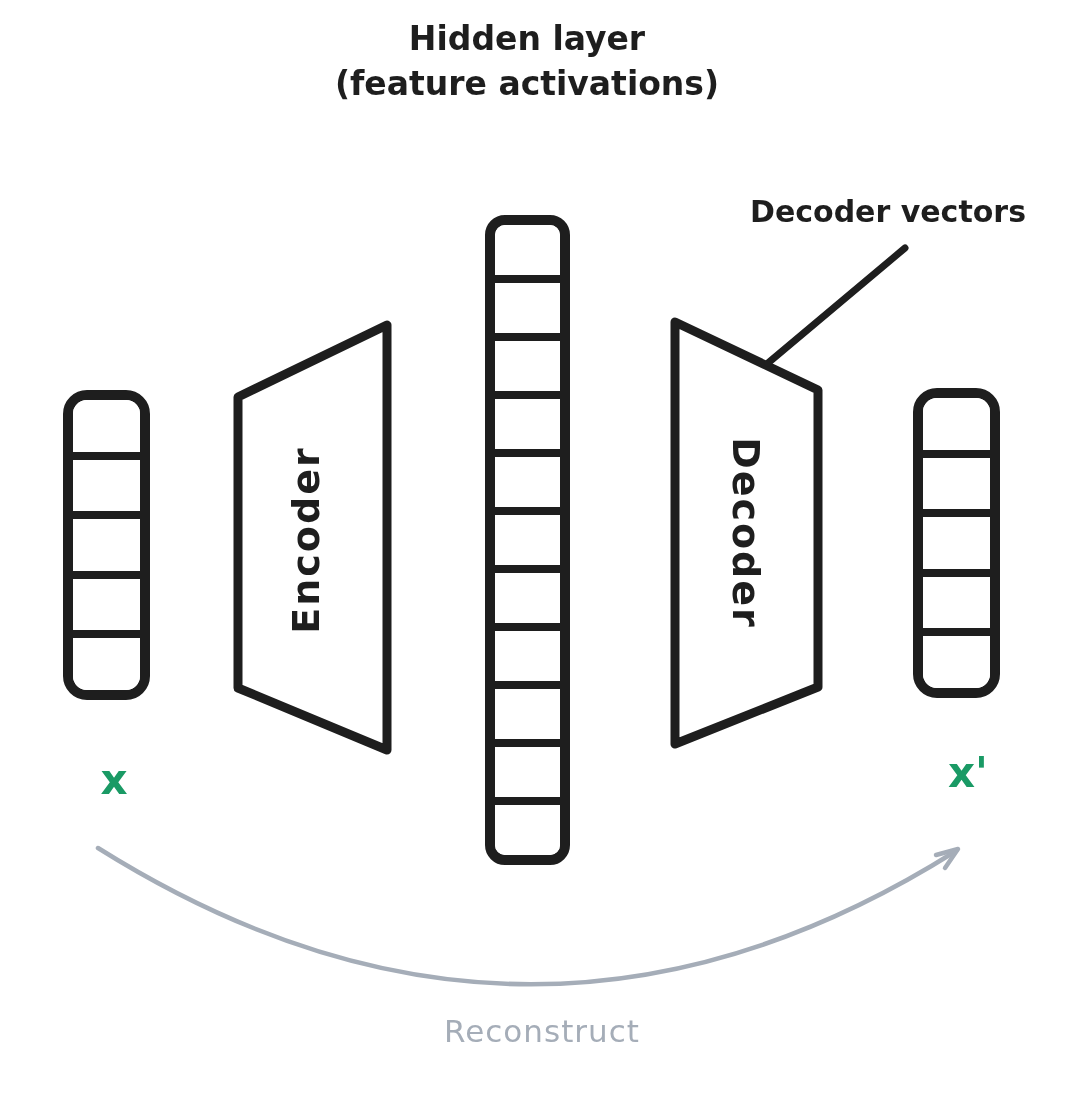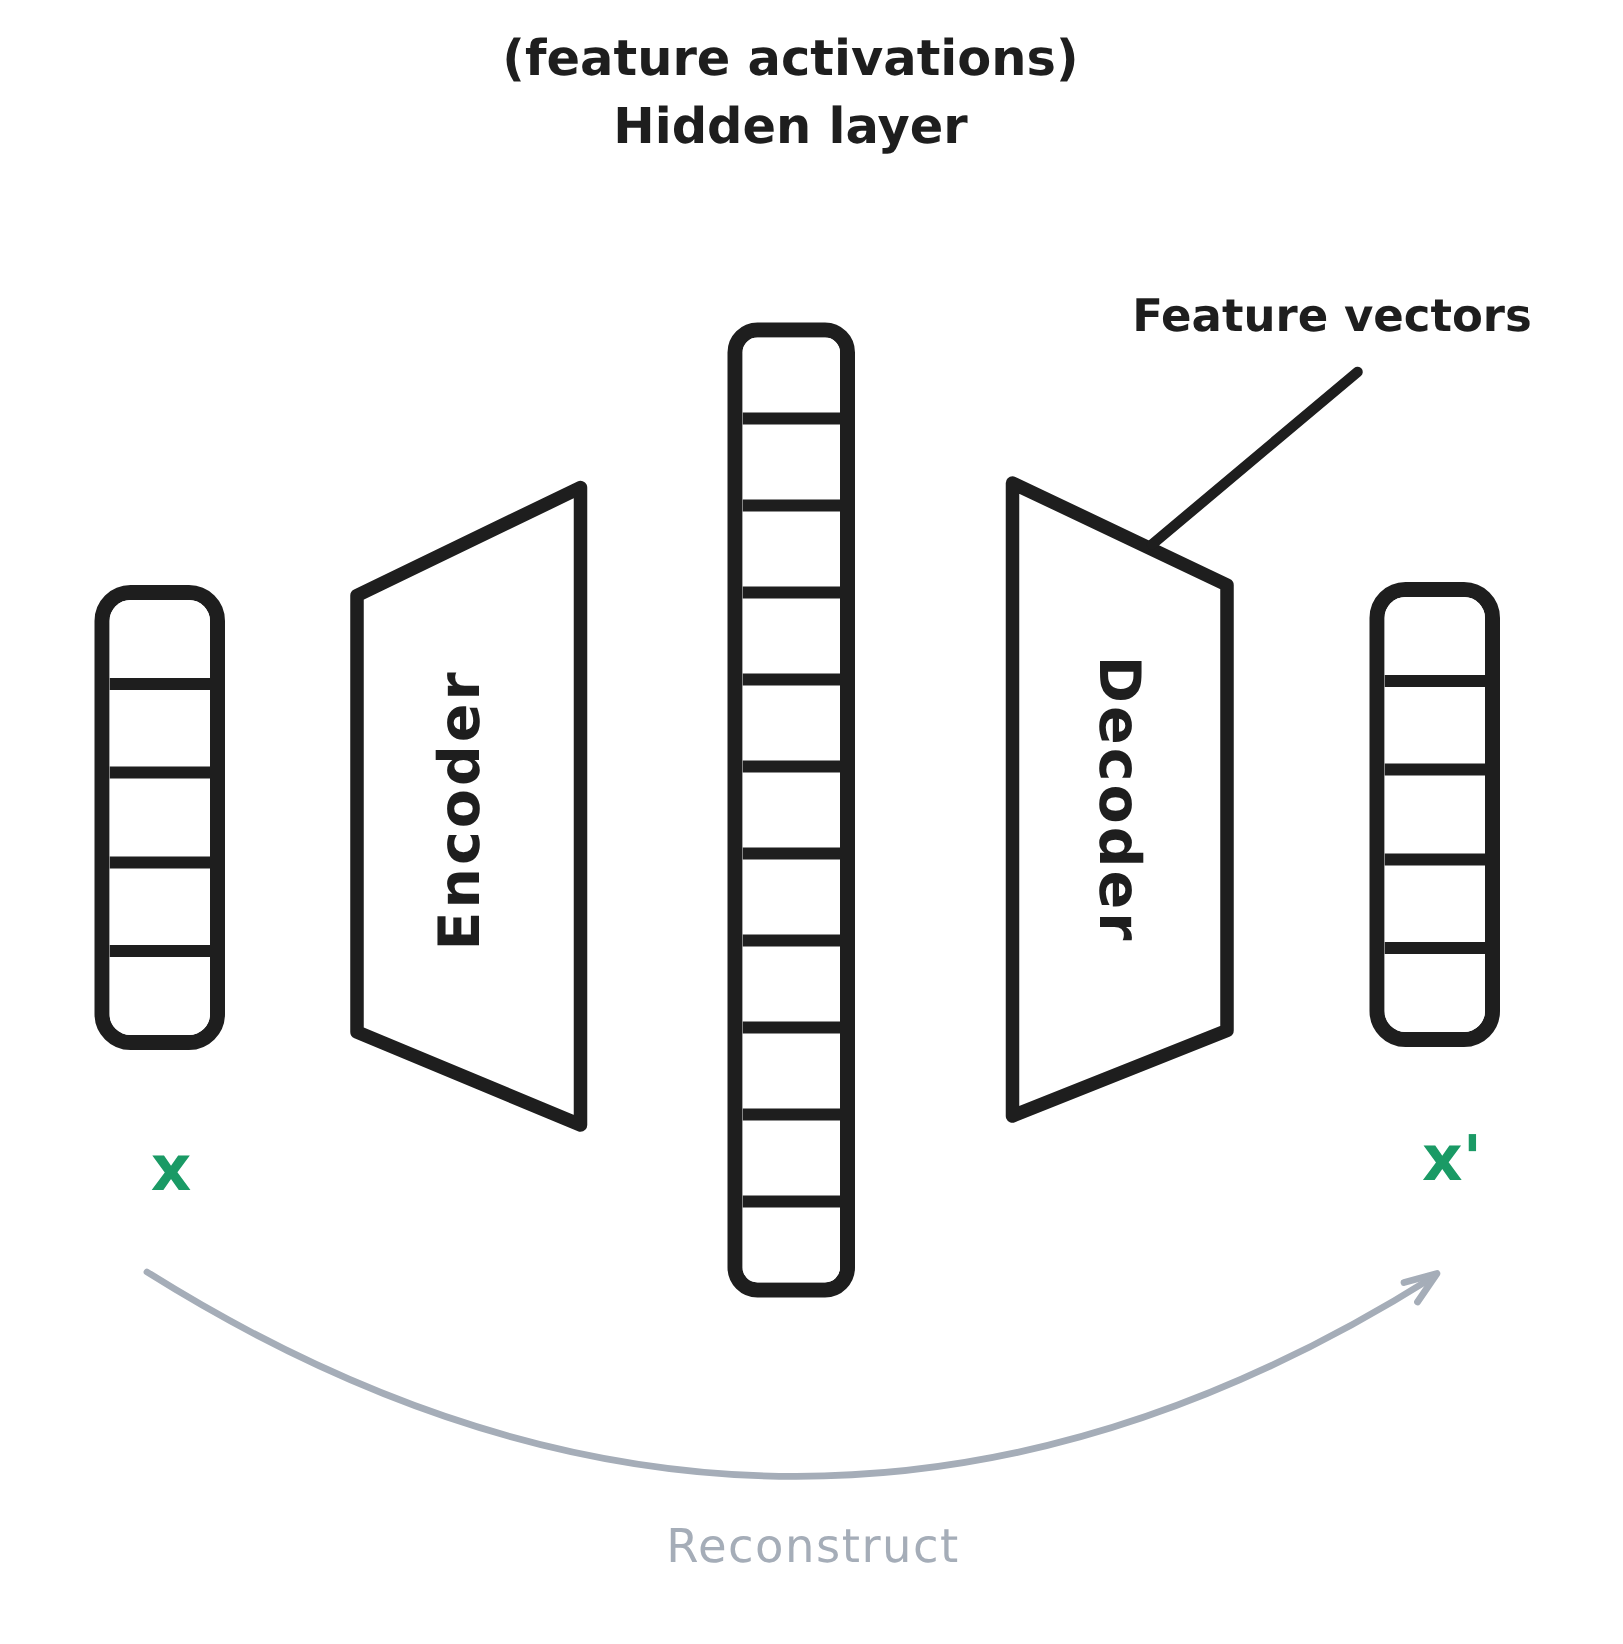--- a/index.html
+++ b/index.html
@@ -92,22 +92,22 @@
     width: 1082px; height: 1096px;
     pointer-events: none;
   }
 </style>
 </head>
 <body>
 
 <div class="canvas">
 
   <div class="title">
+    <div>Hidden layer</div>
     <div>(feature activations)</div>
-    <div>Hidden layer</div>
   </div>
 
   <svg class="overlay" viewBox="0 0 1082 1096">
 
     <polygon points="238,397 387,325 387,750 238,688" fill="#ffffff" stroke="#1e1e1e" stroke-width="9" stroke-linejoin="round"></polygon>
 
     <polygon points="675,322 818,390 818,687 675,744" fill="#ffffff" stroke="#1e1e1e" stroke-width="9" stroke-linejoin="round"></polygon>
 
     <line x1="905" y1="248" x2="768" y2="363" stroke="#1e1e1e" stroke-width="7" stroke-linecap="round"></line>
 
@@ -141,20 +141,20 @@
     <div class="cell"></div>
   <div class="cell"></div>
       <div class="cell"></div>
       <div class="cell"></div>
       <div class="cell"></div>
     </div>
 
   <div class="vlabel enc">Encoder</div>
   <div class="vlabel dec">Decoder</div>
 
-  <div class="callout-label">Feature vectors</div>
+  <div class="callout-label">Decoder vectors</div>
 
   <div class="green-label in">x</div>
   <div class="green-label out">x'</div>
 
   <div class="reconstruct-label">Reconstruct</div>
 
 </div>
 
 </body></html>

